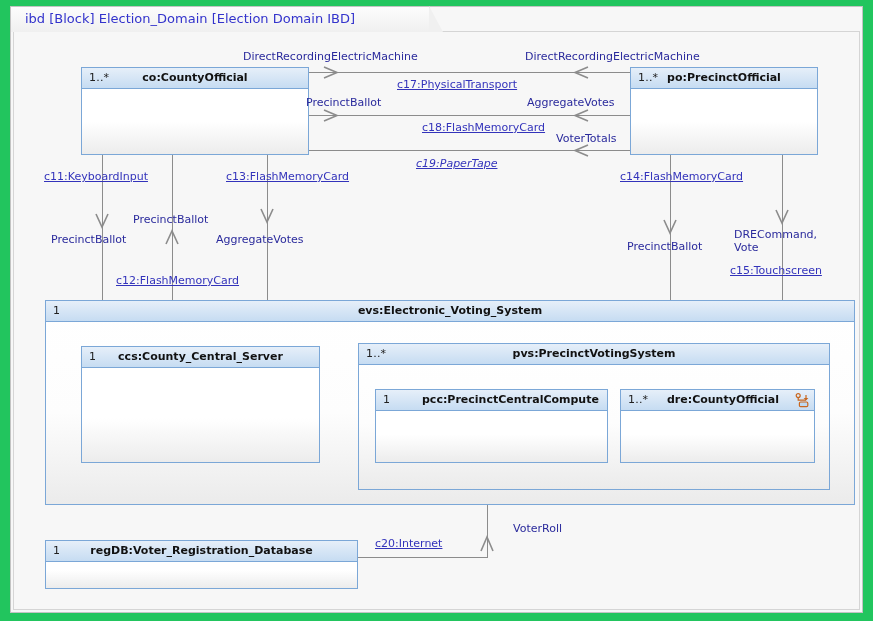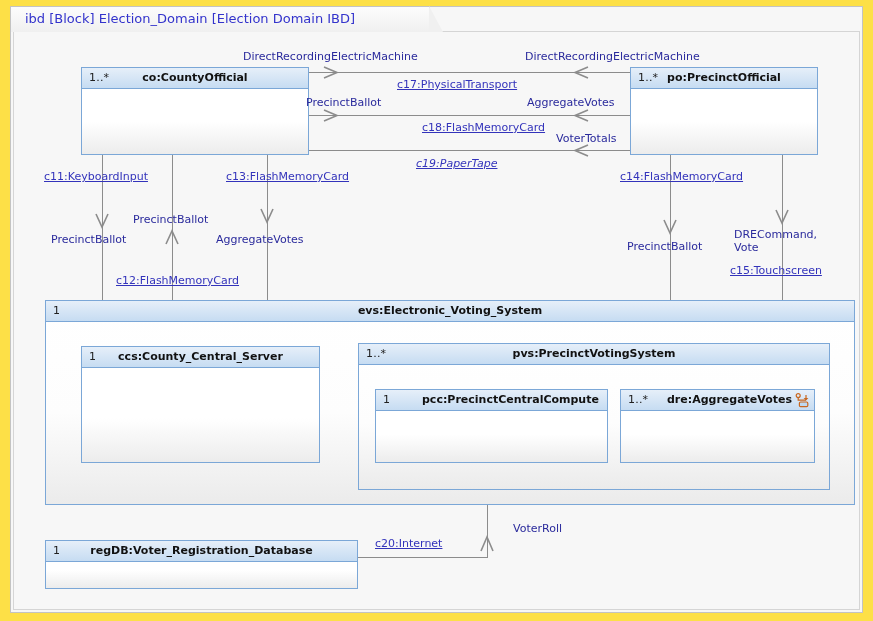--- a/index.html
+++ b/index.html
@@ -2,21 +2,21 @@
 <html><head>
 <meta charset="utf-8">
 <style>
   html, body {
     margin: 0; padding: 0;
     background: #ffffff;
   }
   #canvas {
     position: relative;
     width: 873px; height: 621px;
-    background: #fde047;
+    background: #22c55e;
     font-family: "DejaVu Sans", "Liberation Sans", sans-serif;
     overflow: hidden;
     box-sizing: border-box;
   }
   
   #frame {
     position: absolute;
     left: 10px; top: 6px;
     width: 853px; height: 607px;
     background: #f7f7f7;
@@ -277,21 +277,21 @@
     <div class="part-header">
       <span class="part-mult">1</span>
       <span class="part-name left-pad">pcc:PrecinctCentralCompute</span>
     </div>
     <div class="part-body"></div>
   </div>
 
   <div class="part" style="left:620px; top:389px; width:195px; height:74px;">
     <div class="part-header">
       <span class="part-mult">1..*</span>
-      <span class="part-name left-pad">dre:AggregateVotes</span>
+      <span class="part-name left-pad">dre:CountyOfficial</span>
       <span class="decomp-icon">
         <svg width="16" height="15" viewBox="0 0 16 15">
           <circle cx="3.2" cy="2.6" r="2" fill="none" stroke="#c8661e" stroke-width="1.2"></circle>
           <path d="M3.2 4.8 L3.2 7.2 L11 7.2" fill="none" stroke="#c8661e" stroke-width="1.2"></path>
           <path d="M11 2 L11 6.4" fill="none" stroke="#c8661e" stroke-width="1.2"></path>
           <path d="M8.6 5.0 L11 7.6 L13.4 5.0 Z" fill="#c8661e"></path>
           <rect x="4.4" y="9.0" width="8.4" height="4.6" rx="1.2" fill="#bfd8ef" stroke="#c8661e" stroke-width="1.2"></rect>
         </svg>
       </span>
     </div>

